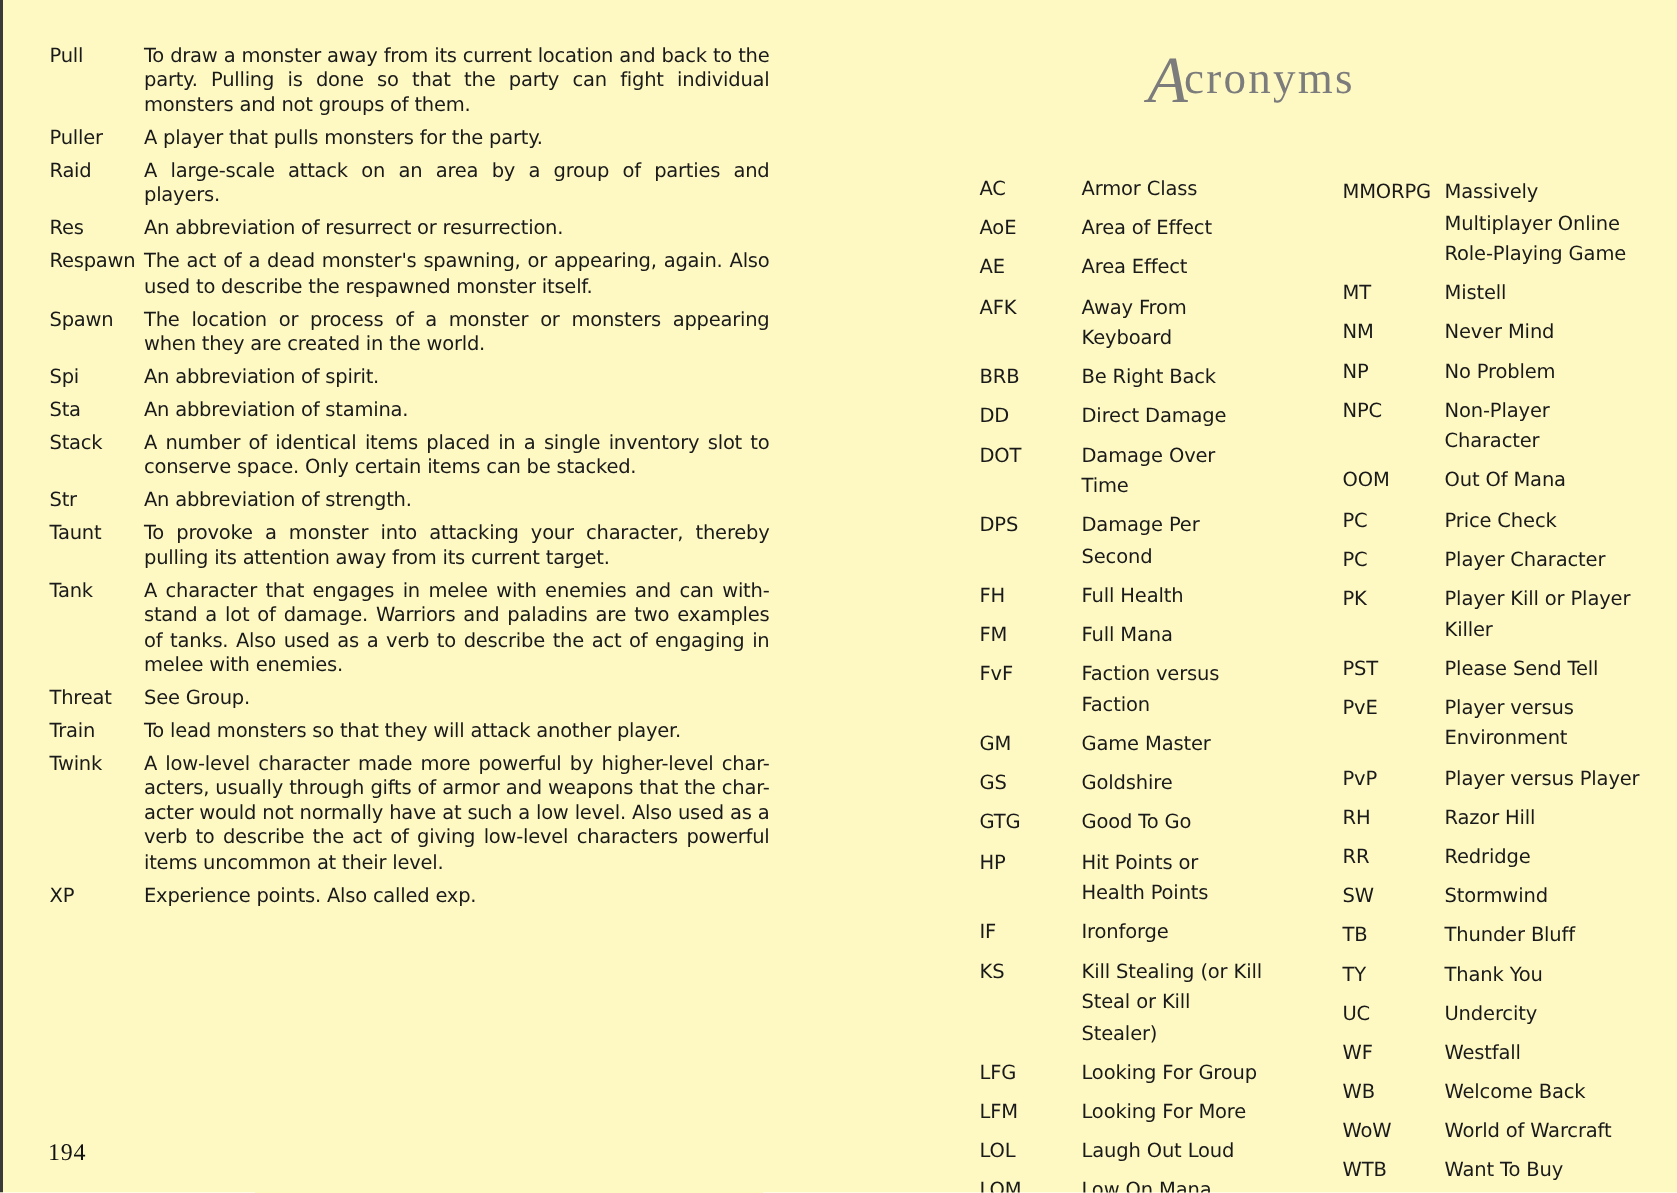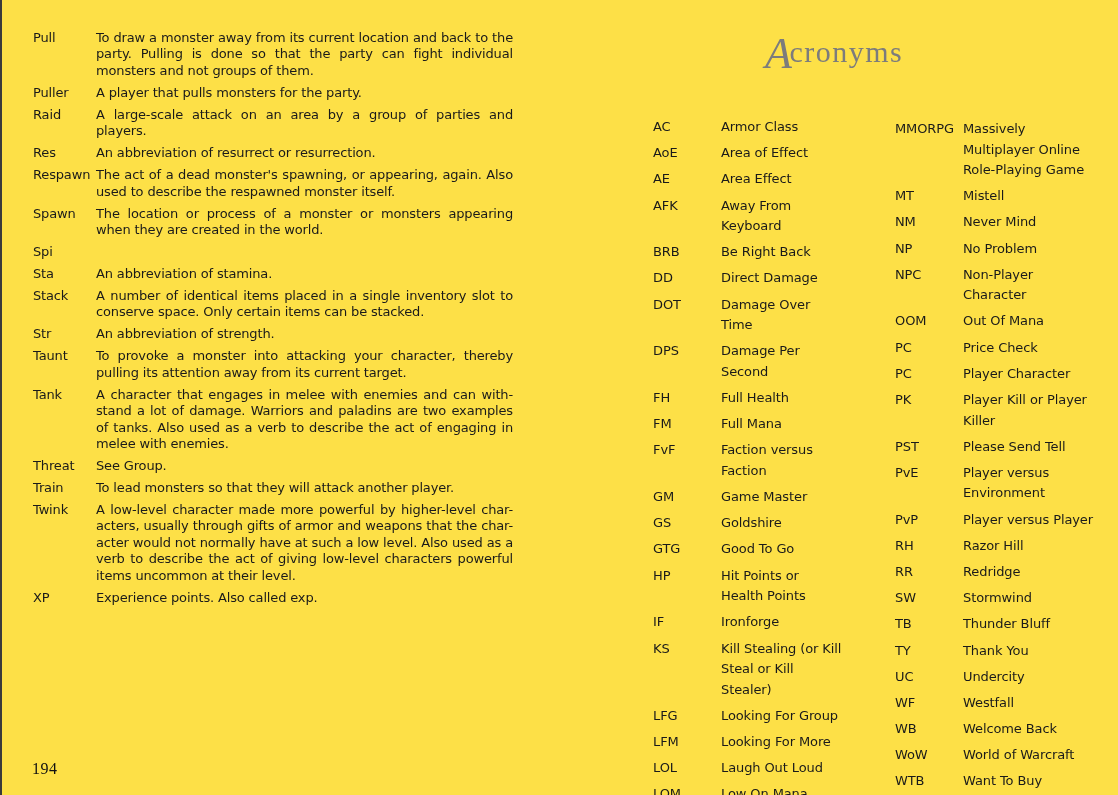--- a/index.html
+++ b/index.html
@@ -13,21 +13,21 @@
       position: relative;
       overflow: hidden;
       font-family: "DejaVu Sans", sans-serif;
       color: #1a1a1a;
     }
     .spread {
       position: absolute;
       left: 0; top: 0;
       width: 1118px;
       height: 795px;
-      background: #fde047;
+      background: #fef9c3;
     }
     .left-edge {
       position: absolute;
       left: 0; top: 0;
       width: 2px;
       height: 795px;
       background: #3a3a3a;
     }
     
     .left-page {
@@ -140,20 +140,21 @@
         <div class="gloss-entry">
           <div class="gloss-term">Respawn</div>
           <div class="gloss-def">The act of a dead monster's spawning, or appearing, again. Also used to describe the respawned monster itself.</div>
         </div>
         <div class="gloss-entry">
           <div class="gloss-term">Spawn</div>
           <div class="gloss-def">The location or process of a monster or monsters appearing when they are created in the world.</div>
         </div>
         <div class="gloss-entry">
           <div class="gloss-term">Spi</div>
+          <div class="gloss-def">An abbreviation of spirit.</div>
         </div>
         <div class="gloss-entry">
           <div class="gloss-term">Sta</div>
           <div class="gloss-def">An abbreviation of stamina.</div>
         </div>
         <div class="gloss-entry">
           <div class="gloss-term">Stack</div>
           <div class="gloss-def">A number of identical items placed in a single inventory slot to conserve space. Only certain items can be stacked.</div>
         </div>
         <div class="gloss-entry">

